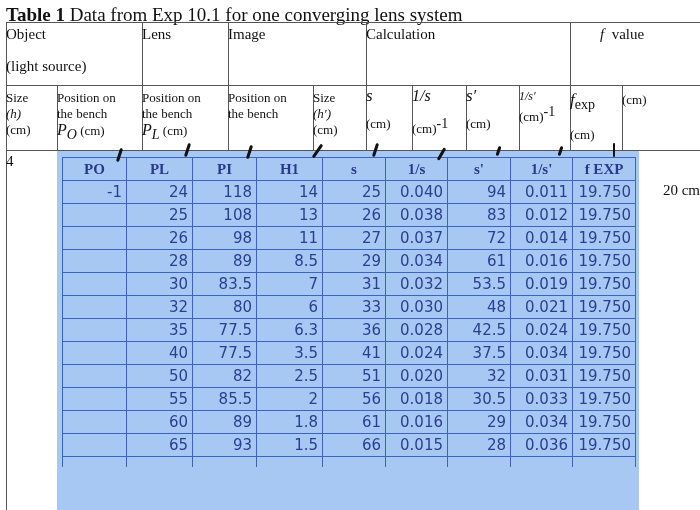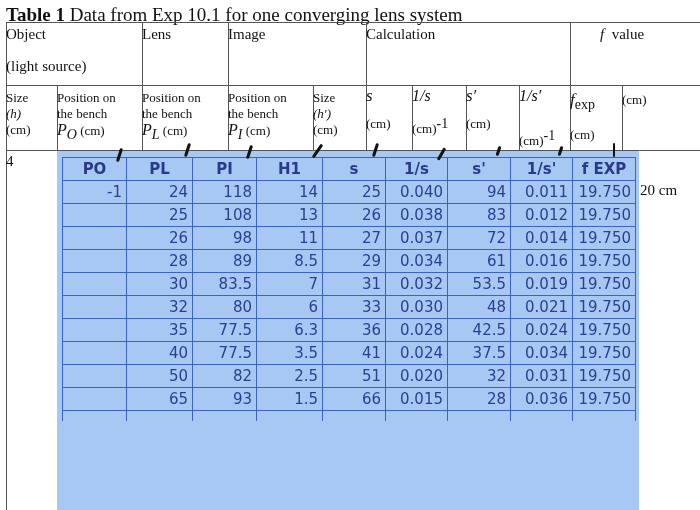--- a/index.html
+++ b/index.html
@@ -17,21 +17,21 @@
   .it { font-style: italic; }
   sub, sup { font-size: 14px; }
 
   
   .sheet { position: absolute; left: 57px; top: 151px; width: 582px; height: 359px;
            background: #a8c8f4; }
   .sheet table { position: absolute; left: 5px; top: 6px; border-collapse: collapse;
                  font-family: "DejaVu Sans", sans-serif; color: #2a3f8f; }
   .sheet td, .sheet th { border: 1.5px solid #3c63c4; height: 22px; padding: 0 4px 0 0;
                          font-size: 15px; text-align: right; white-space: nowrap; }
-  .sheet th { text-align: center; font-weight: bold; padding: 0; color: #2a3a8a; }
+  .sheet th { text-align: center; font-weight: bold; padding: 0; color: #2a3a8a; font-family: Liberation Serif, serif; }
   .sheet tr.spacer td { height: 10px; border-bottom: none; }
 
   .tick { position: absolute; width: 3px; height: 14px; background: #111; border-radius: 2px;
           transform: rotate(18deg); }
 </style>
 </head>
 <body>
 
 <div class="caption"><b>Table 1</b><span> Data from Exp 10.1 for one converging lens system</span></div>
 
@@ -70,53 +70,52 @@
   <div><span class="it" style="font-size:16px">P</span><sub class="it">O</sub> <span>(cm)</span></div>
 </div>
 <div class="cell-text small" style="left:142px;top:90px;width:86px">
   <div>Position on</div>
   <div>the bench</div>
   <div><span class="it" style="font-size:16px">P</span><sub class="it">L</sub> <span>(cm)</span></div>
 </div>
 <div class="cell-text small" style="left:228px;top:90px;width:85px">
   <div>Position on</div>
   <div>the bench</div>
-  <div><span class="it" style="font-size:16px">P</span><sub class="it">I</sub> <span>(cm)</span></div>
 </div>
 <div class="cell-text small" style="left:313px;top:90px;width:53px">
   <div>Size</div>
   <div class="it">(h′)</div>
   <div>(cm)</div>
 </div>
 <div class="cell-text small" style="left:366px;top:88px;width:46px">
   <div class="it" style="font-size:17px;margin-bottom:12px">s</div>
   <div>(cm)</div>
 </div>
 <div class="cell-text small" style="left:412px;top:88px;width:54px">
   <div class="it" style="font-size:16px;margin-bottom:12px">1/s</div>
   <div><span>(cm)</span><sup>-1</sup></div>
 </div>
 <div class="cell-text small" style="left:466px;top:88px;width:53px">
   <div class="it" style="font-size:17px;margin-bottom:12px">s′</div>
   <div>(cm)</div>
 </div>
 <div class="cell-text small" style="left:519px;top:88px;width:51px">
-  <div class="it" style="font-size:16px;margin-bottom:24px">1/s′</div>
+  <div class="it" style="font-size:12px;margin-bottom:0">1/s′</div>
   <div><span>(cm)</span><sup>-1</sup></div>
 </div>
 <div class="cell-text small" style="left:570px;top:92px;width:52px">
   <div style="margin-bottom:14px"><span class="it" style="font-size:17px">f</span><sub>exp</sub></div>
   <div>(cm)</div>
 </div>
 <div class="cell-text small" style="left:622px;top:92px;width:78px">
   <div>(cm)</div>
 </div>
 
 <div class="cell-text" style="left:6px;top:152px;width:51px">4</div>
-<div class="cell-text" style="left:640px;top:181px;width:60px;text-align:left">20 cm</div>
+<div class="cell-text" style="left:640px;top:181px;width:60px;text-align:right">20 cm</div>
 
 <div class="sheet">
   <table>
     <colgroup>
       <col style="width:64px">
         <col style="width:66px">
         <col style="width:64px">
         <col style="width:66px">
       <col style="width:63px">
         <col style="width:62px">
@@ -232,20 +231,42 @@
           <td>82</td>
           <td>2.5</td>
           <td>51</td>
           <td>0.020</td>
           <td>32</td>
           <td>0.031</td>
           <td>19.750</td>
         </tr>
         <tr>
           <td></td>
+          <td>55</td>
+          <td>85.5</td>
+          <td>2</td>
+          <td>56</td>
+          <td>0.018</td>
+          <td>30.5</td>
+          <td>0.033</td>
+          <td>19.750</td>
+        </tr>
+        <tr>
+          <td></td>
+          <td>60</td>
+          <td>89</td>
+          <td>1.8</td>
+          <td>61</td>
+          <td>0.016</td>
+          <td>29</td>
+          <td>0.034</td>
+          <td>19.750</td>
+        </tr>
+        <tr>
+          <td></td>
           <td>65</td>
           <td>93</td>
           <td>1.5</td>
           <td>66</td>
           <td>0.015</td>
           <td>28</td>
           <td>0.036</td>
           <td>19.750</td>
         </tr>
         <tr class="spacer">

